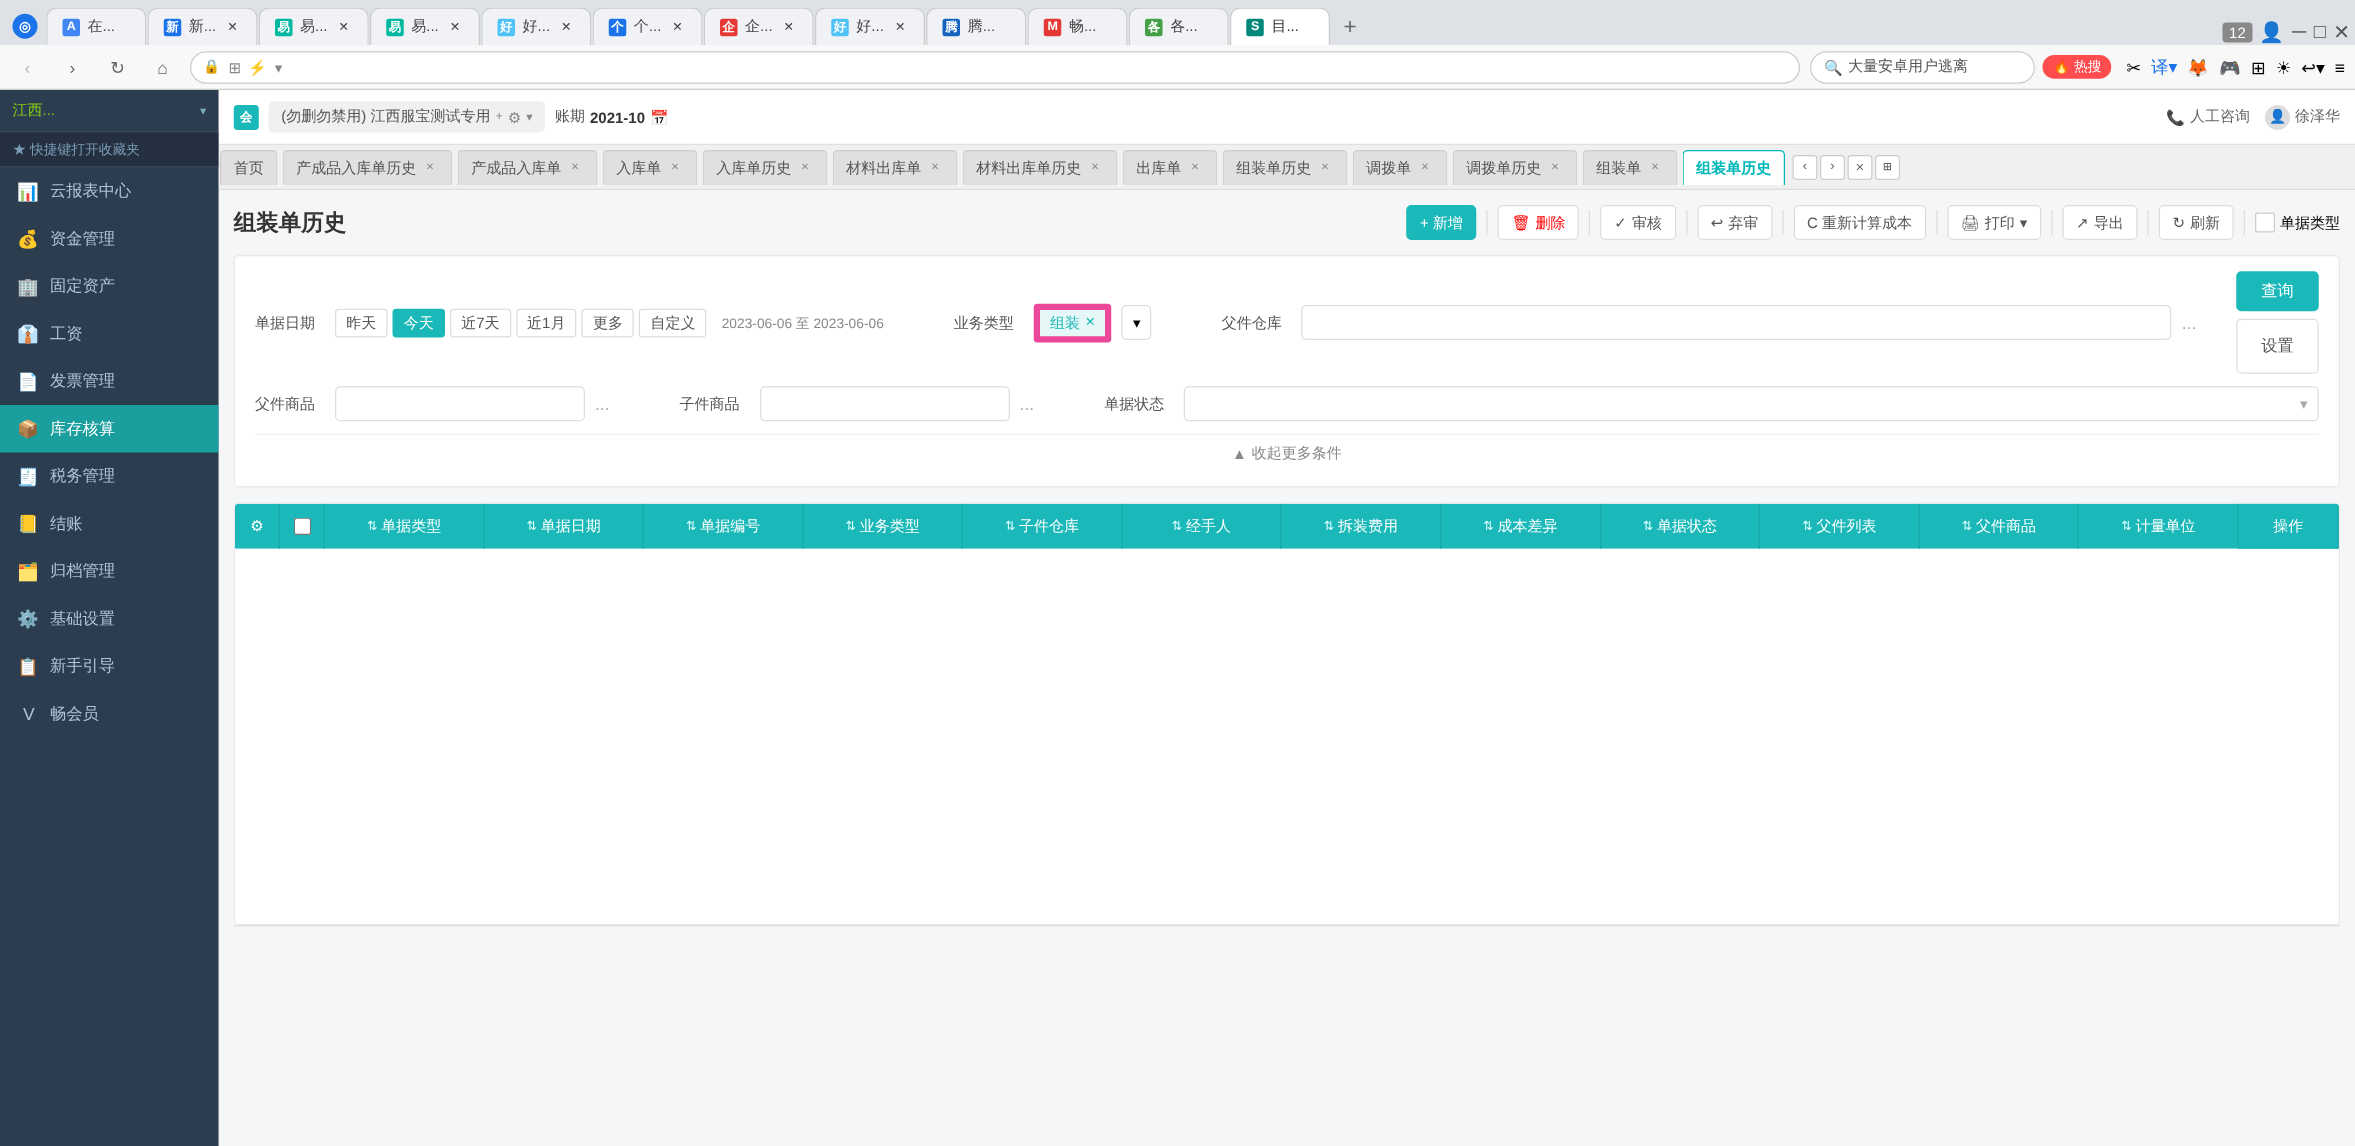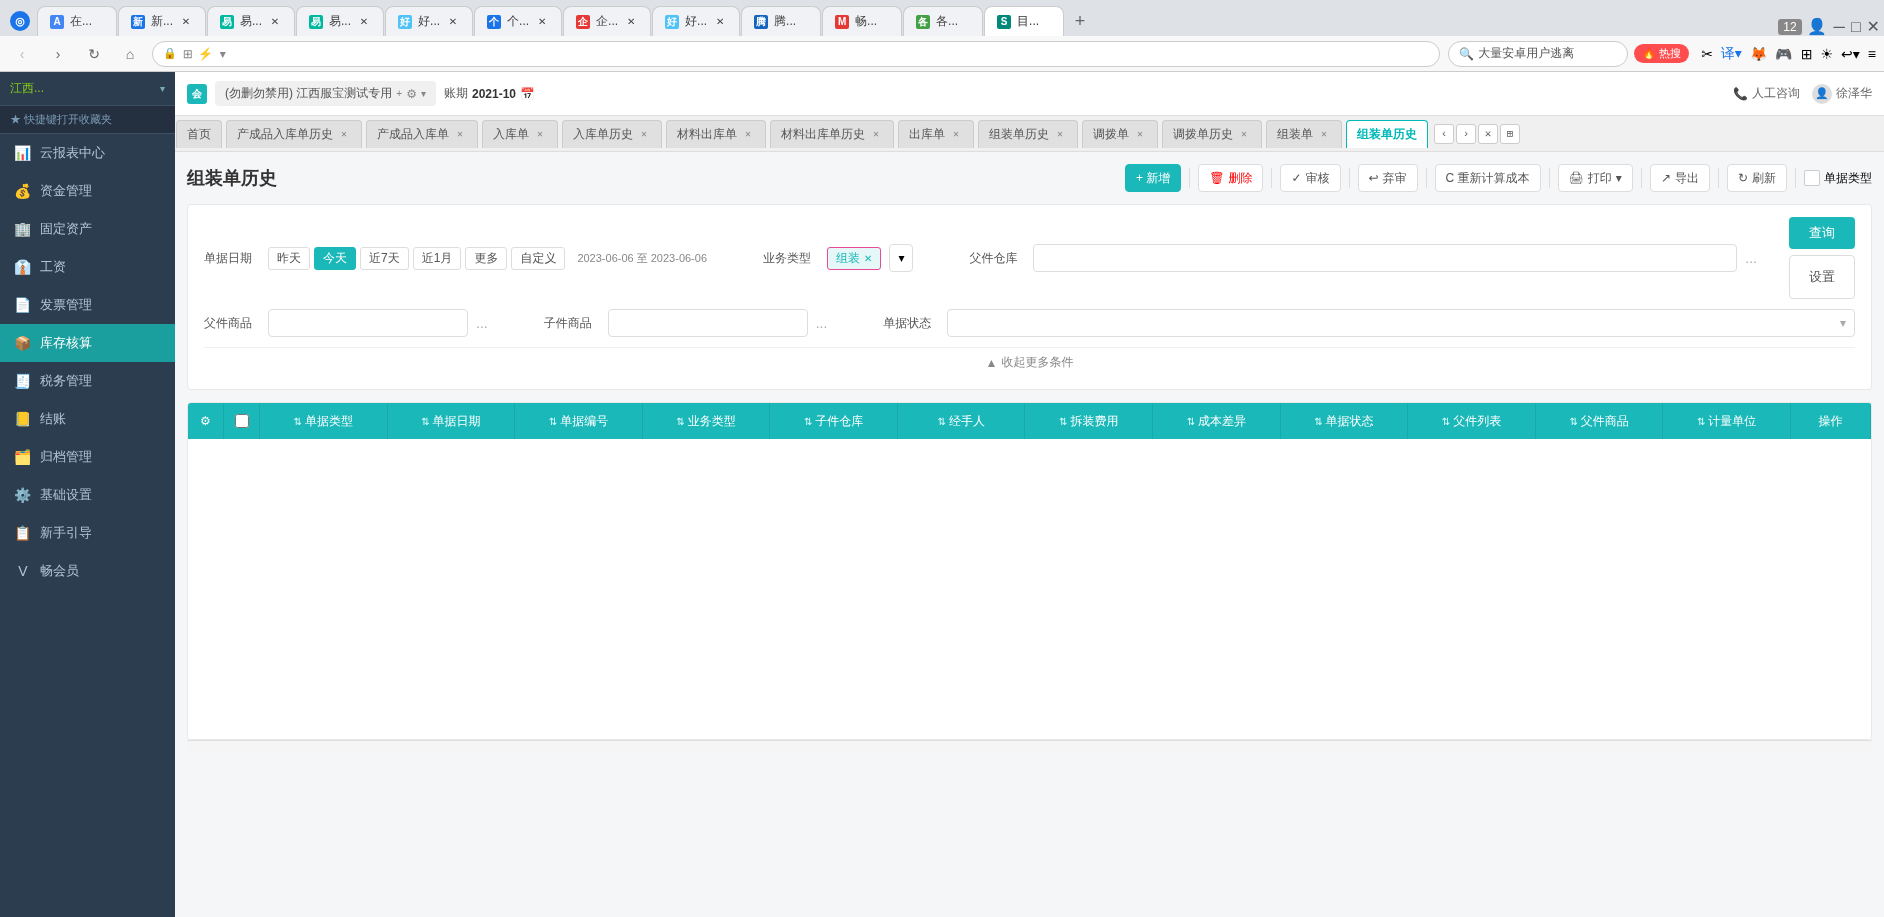--- a/index.html
+++ b/index.html
@@ -69,21 +69,21 @@
 
     
     .filter-area { background: #fff; border-radius: 4px; padding: 12px 16px; margin-bottom: 12px; border: 1px solid #e8e8e8; }
     .filter-row { display: flex; align-items: center; gap: 16px; margin-bottom: 10px; }
     .filter-label { color: #555; font-size: 12px; white-space: nowrap; min-width: 56px; }
     .filter-date-btns { display: flex; align-items: center; gap: 4px; }
     .filter-date-btn { padding: 2px 8px; border: 1px solid #ddd; border-radius: 3px; cursor: pointer; font-size: 12px; color: #555; background: #fff; }
     .filter-date-btn.active { background: #1ab8b8; color: #fff; border-color: #1ab8b8; }
     .filter-date-range { color: #888; font-size: 11px; margin-left: 4px; }
     .filter-tag-group { display: flex; align-items: center; gap: 4px; }
-    .filter-tag { display: flex; align-items: center; gap: 4px; background: #e6f7f7; border: 1px solid #ec4899; border-radius: 3px; padding: 2px 8px; font-size: 12px; color: #1ab8b8; }
+    .filter-tag { display: flex; align-items: center; gap: 4px; background: #e6f7f7; border: 5px solid #ec4899; border-radius: 3px; padding: 2px 8px; font-size: 12px; color: #1ab8b8; }
     .filter-tag-close { cursor: pointer; font-size: 10px; }
     .filter-collapse-btn { display: flex; align-items: center; gap: 4px; color: #888; font-size: 12px; cursor: pointer; justify-content: center; padding: 6px 0; border-top: 1px solid #f0f0f0; }
 
     
     .data-table-container { background: #fff; border-radius: 4px; border: 1px solid #e8e8e8; overflow: hidden; }
     .data-table-header { background: #1ab8b8; display: flex; align-items: center; height: 36px; }
     .th-cell { display: flex; align-items: center; justify-content: center; color: #fff; font-size: 12px; padding: 0 8px; border-right: 1px solid #18a8a8; height: 100%; gap: 3px; white-space: nowrap; }
     .th-cell.settings { width: 36px; flex-shrink: 0; }
     .th-cell.checkbox { width: 36px; flex-shrink: 0; }
     .th-cell.actions { flex: 1; min-width: 80px; }

